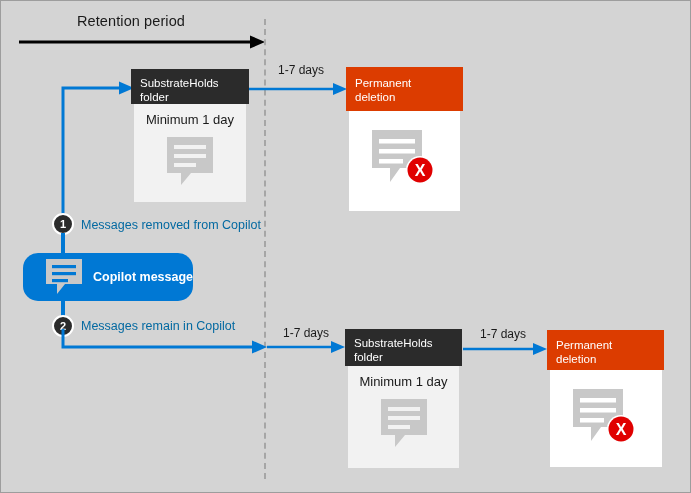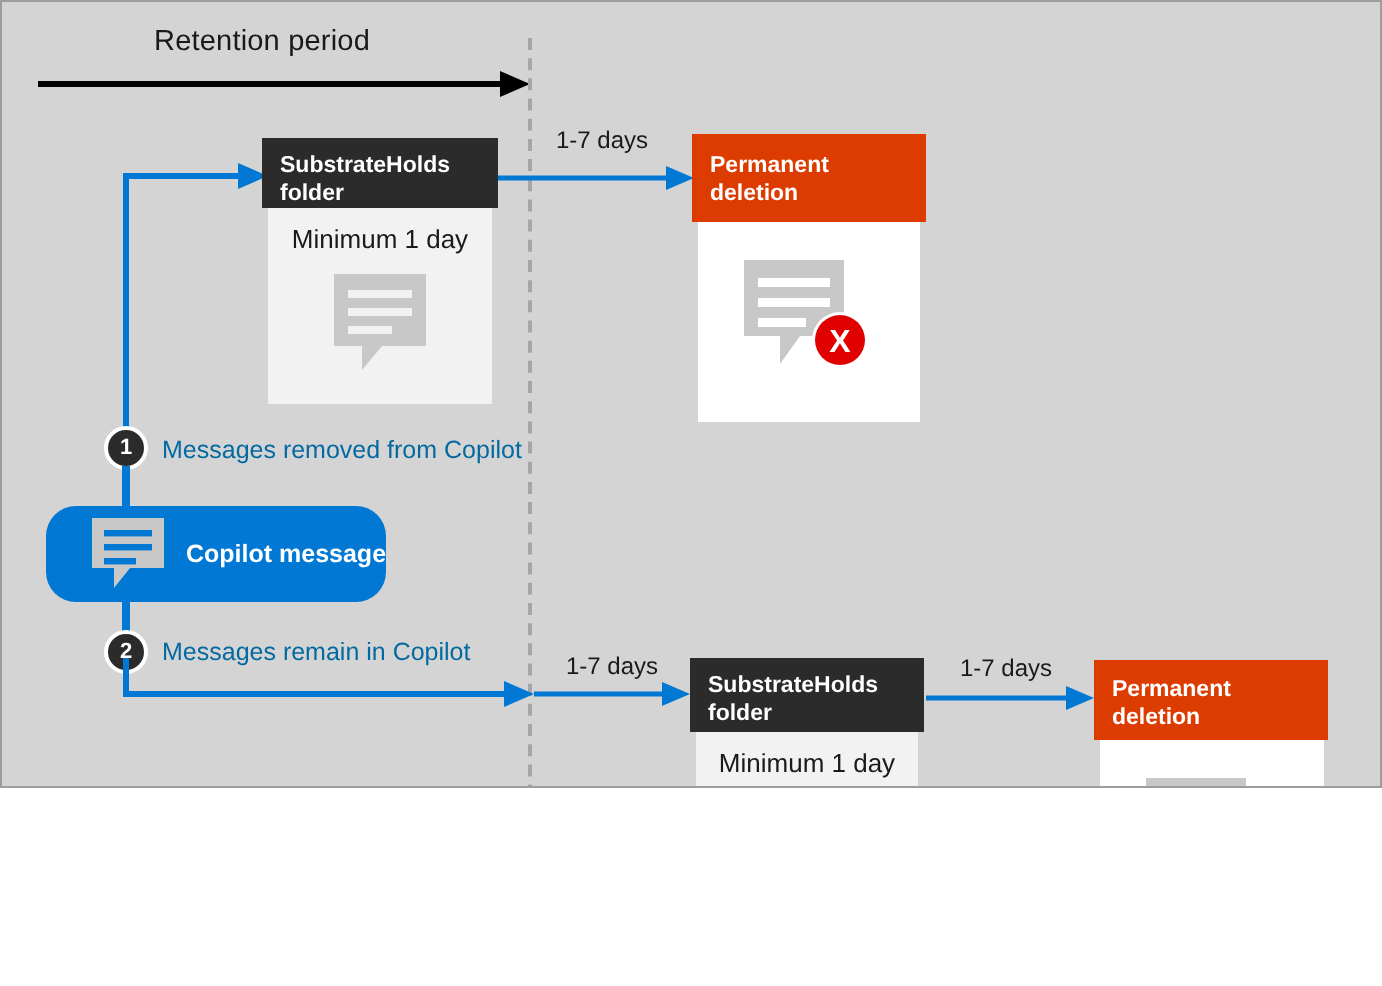--- a/index.html
+++ b/index.html
@@ -3,21 +3,21 @@
 <meta charset="utf-8">
 <style>
   html,body{margin:0;padding:0;}
   body{
     background:#ffffff;
     font-family:"Liberation Sans", sans-serif;
   }
   #canvas{
     position:relative;
     width:691px;
-    height:394px;
+    height:493px;
     background:#d4d4d4;
     border:1px solid #9d9d9d;
     box-sizing:border-box;
     overflow:hidden;
   }
   .abs{position:absolute;}
 
   
   #retention-title{
     left:76px; top:12px;
@@ -38,21 +38,21 @@
     width:0; height:460px;
     border-left:2px dashed #a6a6a6;
   }
 
   
   .card-head{
     box-sizing:border-box;
     color:#ffffff;
     font-size:11.5px;
     line-height:14px;
-    font-weight:700;
+    font-weight:400;
     padding:7px 0 0 9px;
   }
   .card-head.dark{background:#2b2b2b;}
   .card-head.orange{background:#dc3c00;}
   .card-body{
     box-sizing:border-box;
     background:#f2f2f2;
     display:flex;
     flex-direction:column;
     align-items:center;

